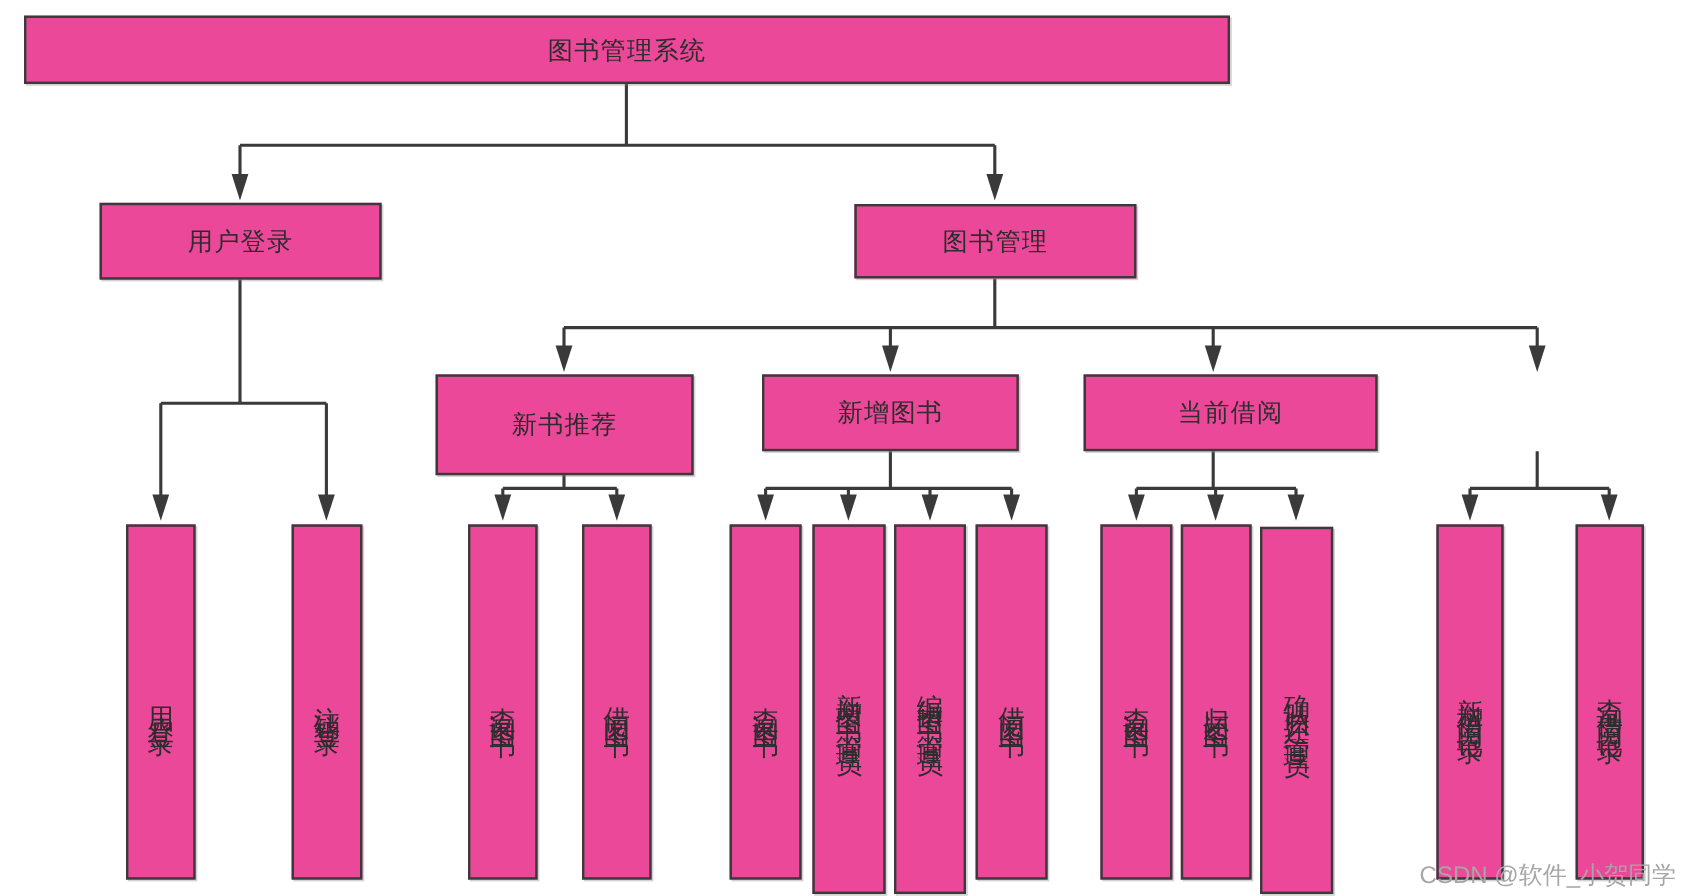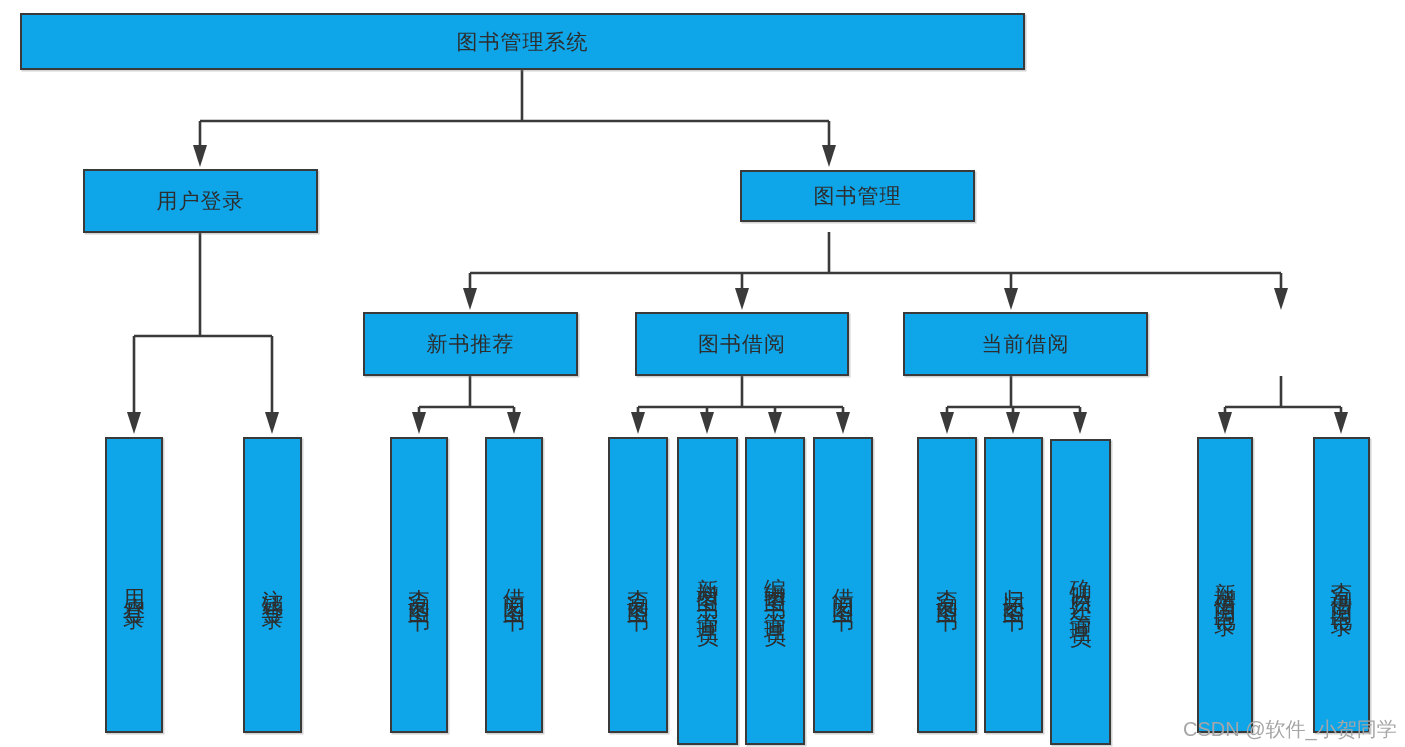--- a/index.html
+++ b/index.html
@@ -10,21 +10,21 @@
   body{background:#fff;font-family:"Liberation Sans","DejaVu Sans",sans-serif;}
   .canvas{
     position:relative;width:1405px;height:747px;overflow:hidden;
     background:var(--background,#fff);
   }
   .connectors{position:absolute;left:0;top:0;width:1405px;height:747px;}
   .connectors .ln{fill:none;stroke:var(--line,#3a3a3a);stroke-width:2.6;}
   .connectors .ar{fill:var(--line,#3a3a3a);stroke:none;}
   .node{
     position:absolute;box-sizing:border-box;
-    background:#0ea5e9;border:2.6px solid var(--border,#3a3a3a);
+    background:#ec4899;border:2.6px solid var(--border,#3a3a3a);
     display:flex;align-items:center;justify-content:center;
     color:var(--text,#2d2d2d);
     box-shadow:1.5px 1.5px 0 rgba(130,130,130,0.35);
   }
   .node.h span{font-size:21px;letter-spacing:1px;white-space:nowrap;}
   .node.v span{
     writing-mode:vertical-rl;text-orientation:mixed;
     font-size:22px;letter-spacing:7px;line-height:1;
   }
   .watermark{
@@ -74,29 +74,29 @@
     <path class="ar" d="M1341,434 L1334,412 L1348,412 Z"></path>
   </svg>
 
   <div class="node h" style="left:20px;top:13px;width:1005px;height:57px">
     <span>图书管理系统</span>
   </div>
 
   <div class="node h" style="left:83px;top:169px;width:235px;height:64px">
     <span>用户登录</span>
   </div>
-  <div class="node h" style="left:740px;top:170px;width:235px;height:52px">
+  <div class="node h" style="left:712px;top:170px;width:235px;height:62px">
     <span>图书管理</span>
   </div>
 
-  <div class="node h" style="left:363px;top:312px;width:215px;height:64px">
+  <div class="node h" style="left:363px;top:312px;width:215px;height:84px">
     <span>新书推荐</span>
   </div>
   <div class="node h" style="left:635px;top:312px;width:214px;height:64px">
-    <span>图书借阅</span>
+    <span>新增图书</span>
   </div>
   <div class="node h" style="left:903px;top:312px;width:245px;height:64px">
     <span>当前借阅</span>
   </div>
 
   <div class="node v" style="left:105px;top:437px;width:58px;height:296px">
     <span>用户登录</span>
   </div>
   <div class="node v" style="left:243px;top:437px;width:59px;height:296px">
     <span>注销登录</span>

